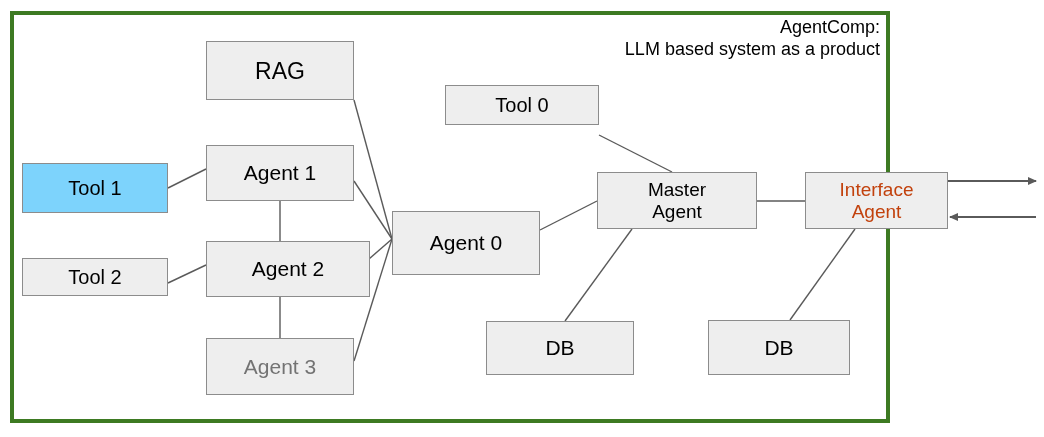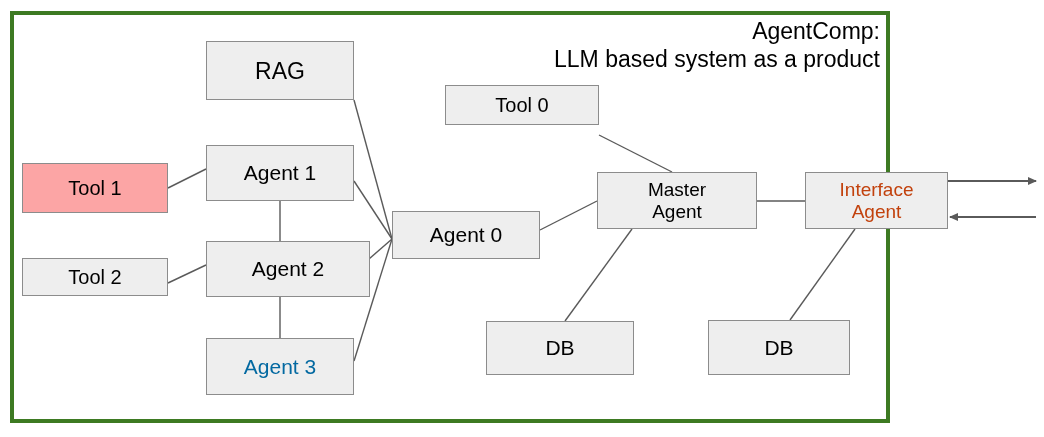--- a/index.html
+++ b/index.html
@@ -95,33 +95,33 @@
         <line x1="855" y1="229" x2="790" y2="320" stroke="#5a5a5a" stroke-width="1.4"></line>
       </g>
     <g id="arrow-group">
         <line x1="948" y1="181" x2="1036" y2="181" stroke="#5a5a5a" stroke-width="2" marker-end="url(#arrowhead-right)"></line>
         <line x1="1036" y1="217" x2="950" y2="217" stroke="#5a5a5a" stroke-width="2" marker-end="url(#arrowhead-left)"></line>
       </g>
   </svg>
 
   <div id="node-layer">
       <div class="node" style="left: 206px; top: 41px; width: 148px; height: 59px; background: rgb(238, 238, 238); border-color: rgb(140, 140, 140); color: rgb(0, 0, 0); font-size: 23px;"><span class="node-label">RAG</span></div>
-      <div class="node" style="left: 22px; top: 163px; width: 146px; height: 50px; background: #fca5a5; border-color: rgb(140, 140, 140); color: rgb(0, 0, 0); font-size: 20px;"><span class="node-label">Tool 1</span></div>
+      <div class="node" style="left: 22px; top: 163px; width: 146px; height: 50px; background: #7dd3fc; border-color: rgb(140, 140, 140); color: rgb(0, 0, 0); font-size: 20px;"><span class="node-label">Tool 1</span></div>
       <div class="node" style="left: 22px; top: 258px; width: 146px; height: 38px; background: rgb(238, 238, 238); border-color: rgb(140, 140, 140); color: rgb(0, 0, 0); font-size: 20px;"><span class="node-label">Tool 2</span></div>
       <div class="node" style="left: 206px; top: 145px; width: 148px; height: 56px; background: rgb(238, 238, 238); border-color: rgb(140, 140, 140); color: rgb(0, 0, 0); font-size: 21px; justify-content: flex-end;"><span class="node-label">Agent 1</span></div>
       <div class="node" style="left: 206px; top: 241px; width: 164px; height: 56px; background: rgb(238, 238, 238); border-color: rgb(140, 140, 140); color: rgb(0, 0, 0); font-size: 21px;"><span class="node-label">Agent 2</span></div>
-      <div class="node" style="left: 206px; top: 338px; width: 148px; height: 57px; background: rgb(238, 238, 238); border-color: rgb(140, 140, 140); color: #0369a1; font-size: 21px;"><span class="node-label">Agent 3</span></div>
-      <div class="node" style="left: 392px; top: 211px; width: 148px; height: 48px; background: rgb(238, 238, 238); border-color: rgb(140, 140, 140); color: rgb(0, 0, 0); font-size: 21px;"><span class="node-label">Agent 0</span></div>
+      <div class="node" style="left: 206px; top: 338px; width: 148px; height: 57px; background: rgb(238, 238, 238); border-color: rgb(140, 140, 140); color: #737373; font-size: 21px;"><span class="node-label">Agent 3</span></div>
+      <div class="node" style="left: 392px; top: 211px; width: 148px; height: 64px; background: rgb(238, 238, 238); border-color: rgb(140, 140, 140); color: rgb(0, 0, 0); font-size: 21px;"><span class="node-label">Agent 0</span></div>
       <div class="node" style="left: 445px; top: 85px; width: 154px; height: 40px; background: rgb(238, 238, 238); border-color: rgb(140, 140, 140); color: rgb(0, 0, 0); font-size: 20px;"><span class="node-label">Tool 0</span></div>
       <div class="node" style="left: 597px; top: 172px; width: 160px; height: 57px; background: rgb(238, 238, 238); border-color: rgb(140, 140, 140); color: rgb(0, 0, 0); font-size: 19px;"><span class="node-label">Master
 Agent</span></div>
       <div class="node" style="left: 805px; top: 172px; width: 143px; height: 57px; background: rgb(238, 238, 238); border-color: rgb(140, 140, 140); color: #c2410c; font-size: 19px;"><span class="node-label">Interface
 Agent</span></div>
       <div class="node" style="left: 486px; top: 321px; width: 148px; height: 54px; background: rgb(238, 238, 238); border-color: rgb(140, 140, 140); color: rgb(0, 0, 0); font-size: 21px;"><span class="node-label">DB</span></div>
       <div class="node" style="left: 708px; top: 320px; width: 142px; height: 55px; background: rgb(238, 238, 238); border-color: rgb(140, 140, 140); color: rgb(0, 0, 0); font-size: 21px;"><span class="node-label">DB</span></div>
     </div>
 
-  <div class="title-block" style="right: 164px; top: 17px; font-size: 23px;">
+  <div class="title-block" style="right: 164px; top: 17px; font-size: 18px;">
     <span class="title-line">AgentComp:</span>
     <span class="title-line">LLM based system as a product</span>
   </div>
 
 </div>
 
 </body></html>

